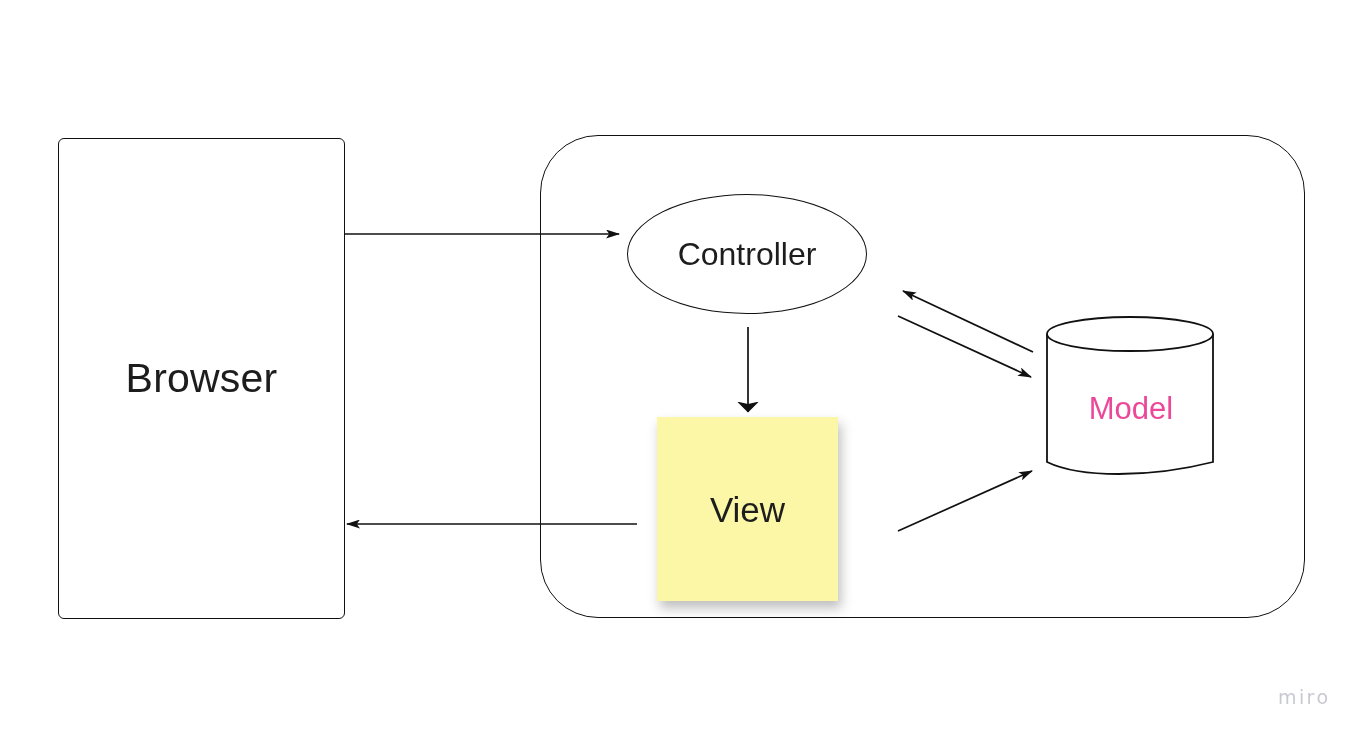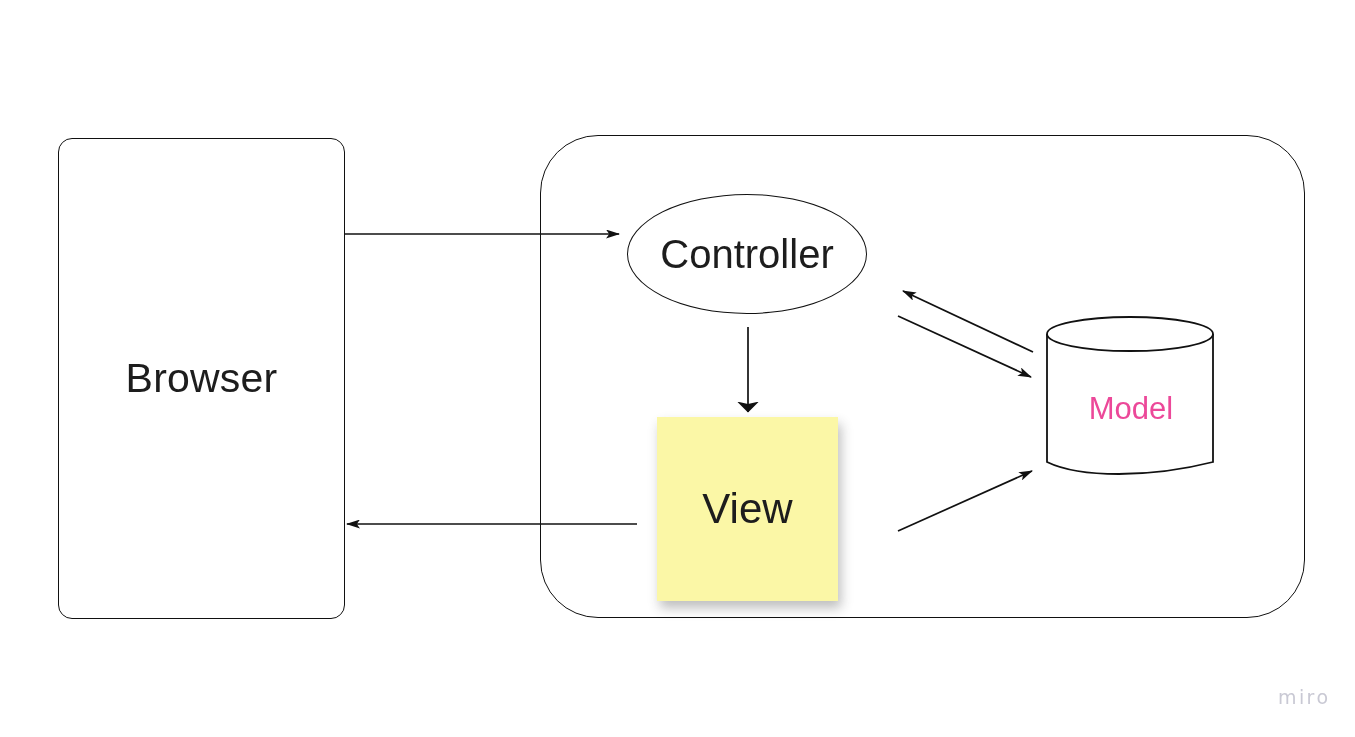--- a/index.html
+++ b/index.html
@@ -23,21 +23,21 @@
   }
 
   
   .browser-node {
     position: absolute;
     left: 58px;
     top: 138px;
     width: 287px;
     height: 481px;
     border: 1.8px solid #111111;
-    border-radius: 14px;
+    border-radius: 6px;
     background: #ffffff;
     box-sizing: border-box;
     display: flex;
     align-items: center;
     justify-content: center;
     z-index: 5;
   }
   .browser-label {
     font-size: 41px;
     color: #1d1d1d;
@@ -70,42 +70,42 @@
     border: 1.8px solid #111111;
     border-radius: 50%;
     background: #ffffff;
     box-sizing: border-box;
     display: flex;
     align-items: center;
     justify-content: center;
     z-index: 6;
   }
   .controller-label {
-    font-size: 40px;
+    font-size: 32px;
     color: #1d1d1d;
     line-height: 1;
     white-space: nowrap;
   }
 
   
   .view-node {
     position: absolute;
     left: 657px;
     top: 417px;
     width: 181px;
     height: 184px;
     background: #fbf7a6;
     box-shadow: 3px 7px 11px rgba(40, 40, 40, 0.30);
     display: flex;
     align-items: center;
     justify-content: center;
     z-index: 7;
   }
   .view-label {
-    font-size: 42px;
+    font-size: 35px;
     color: #1d1d1d;
     line-height: 1;
     white-space: nowrap;
   }
 
   
   .model-node {
     position: absolute;
     left: 1040px;
     top: 310px;

